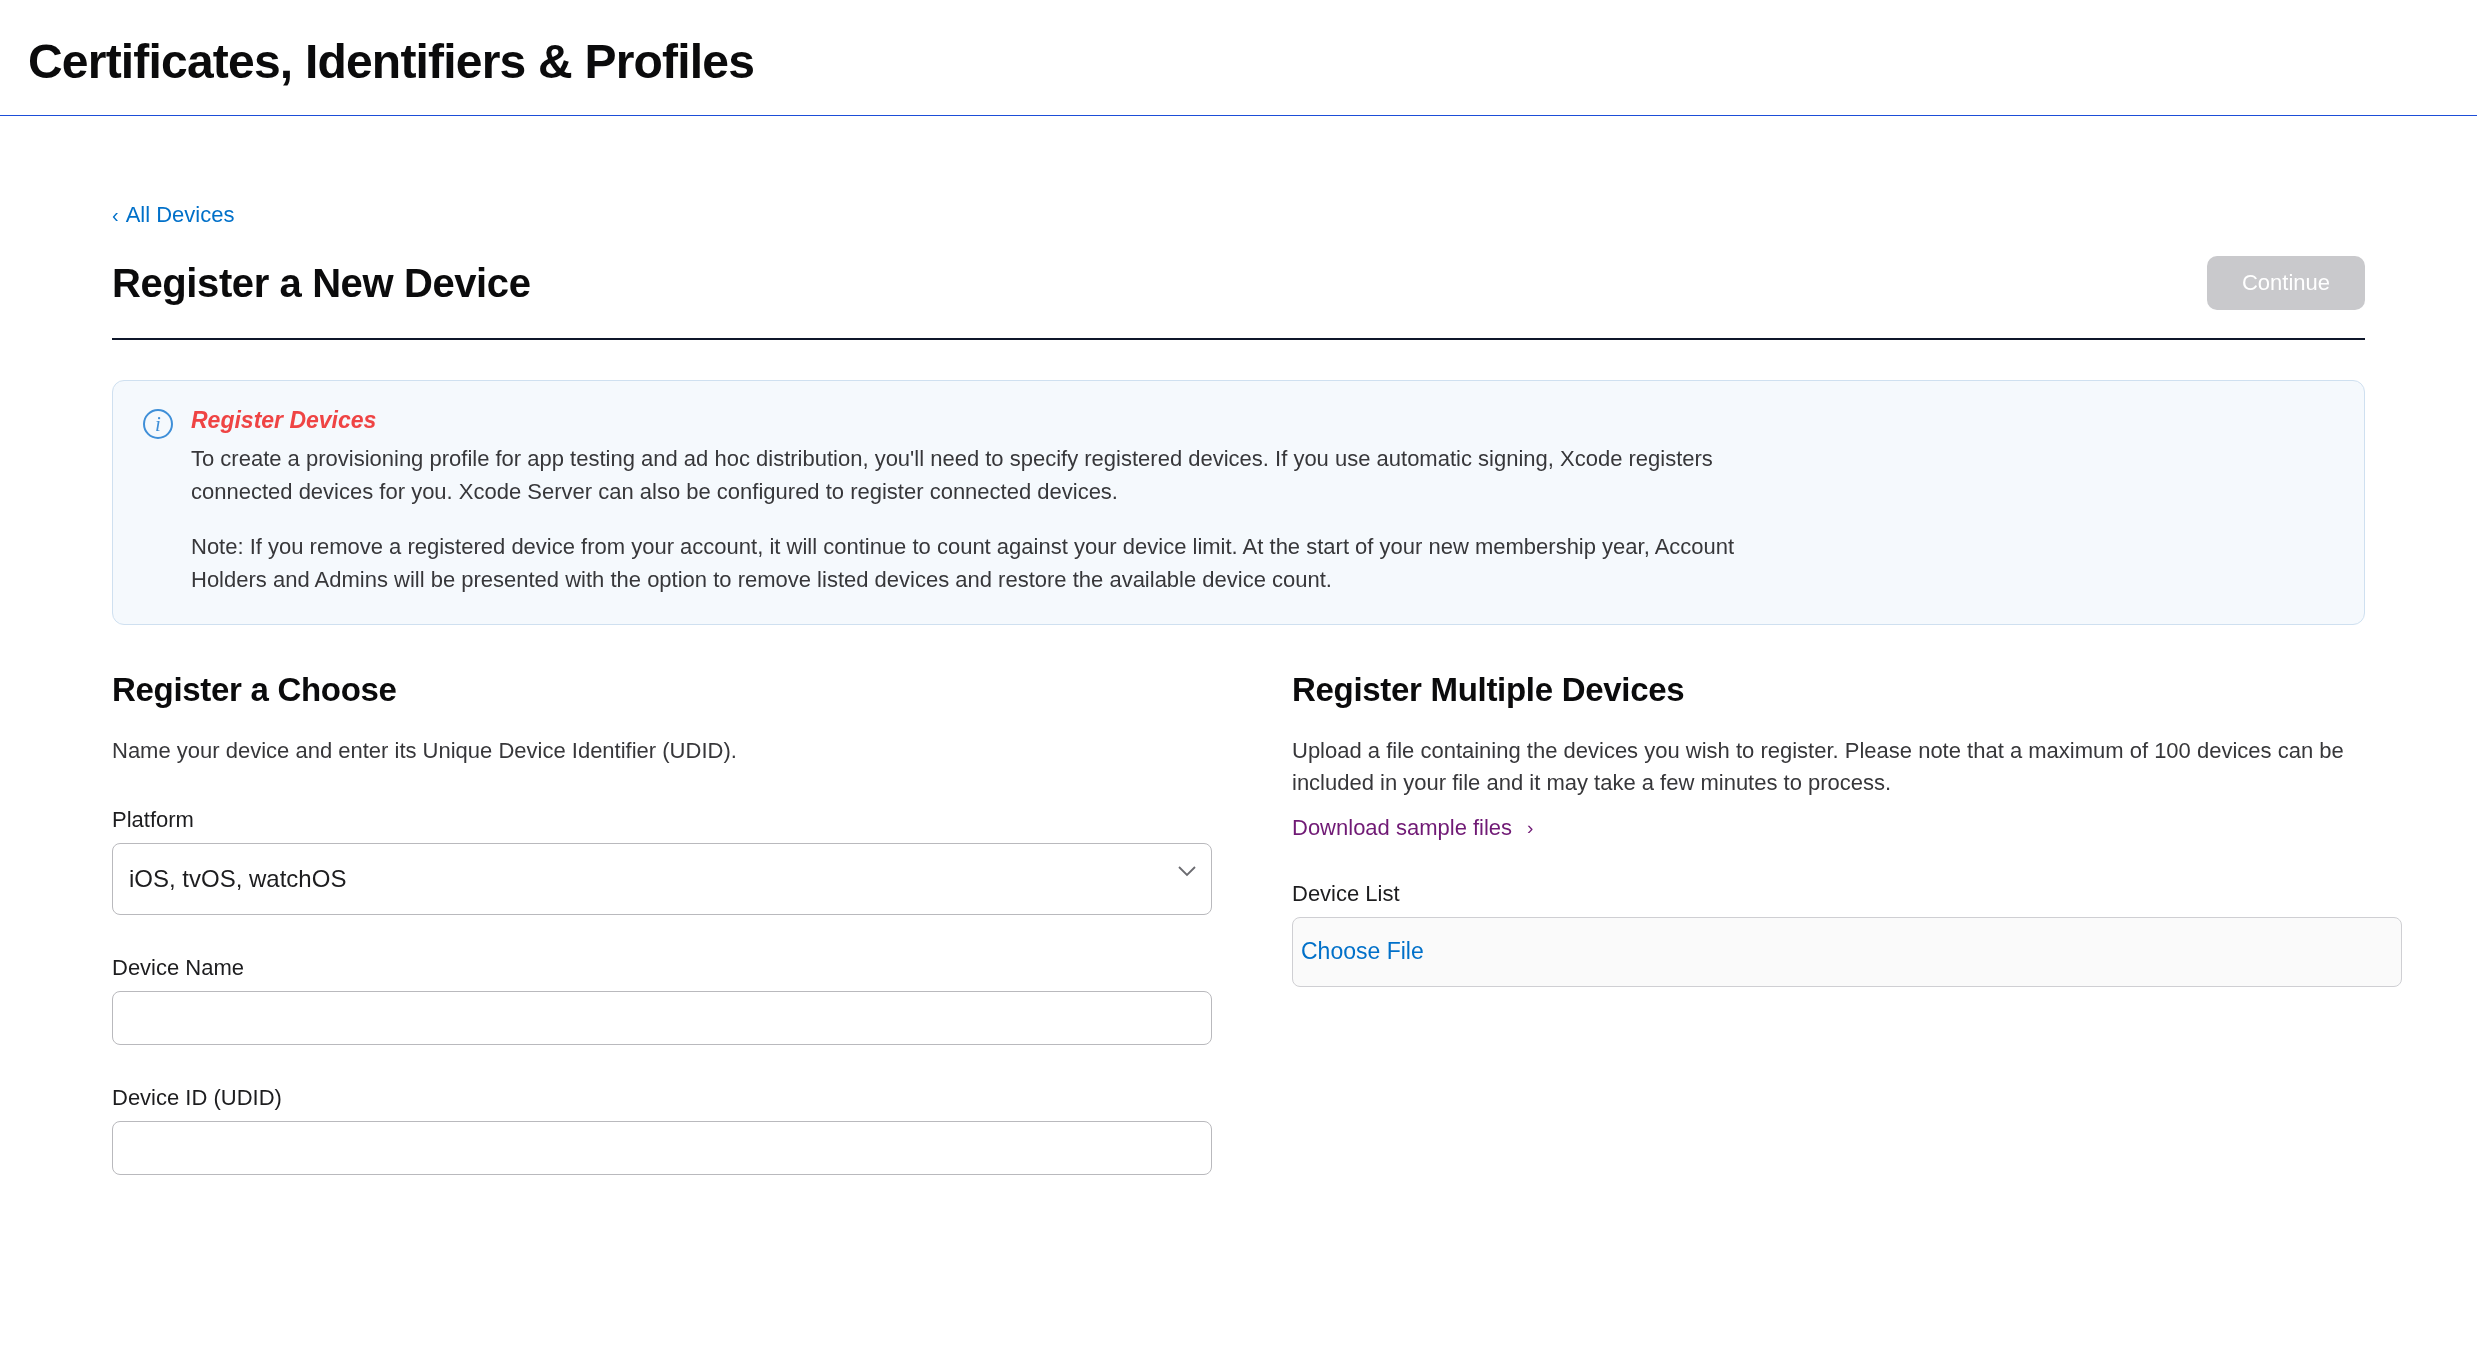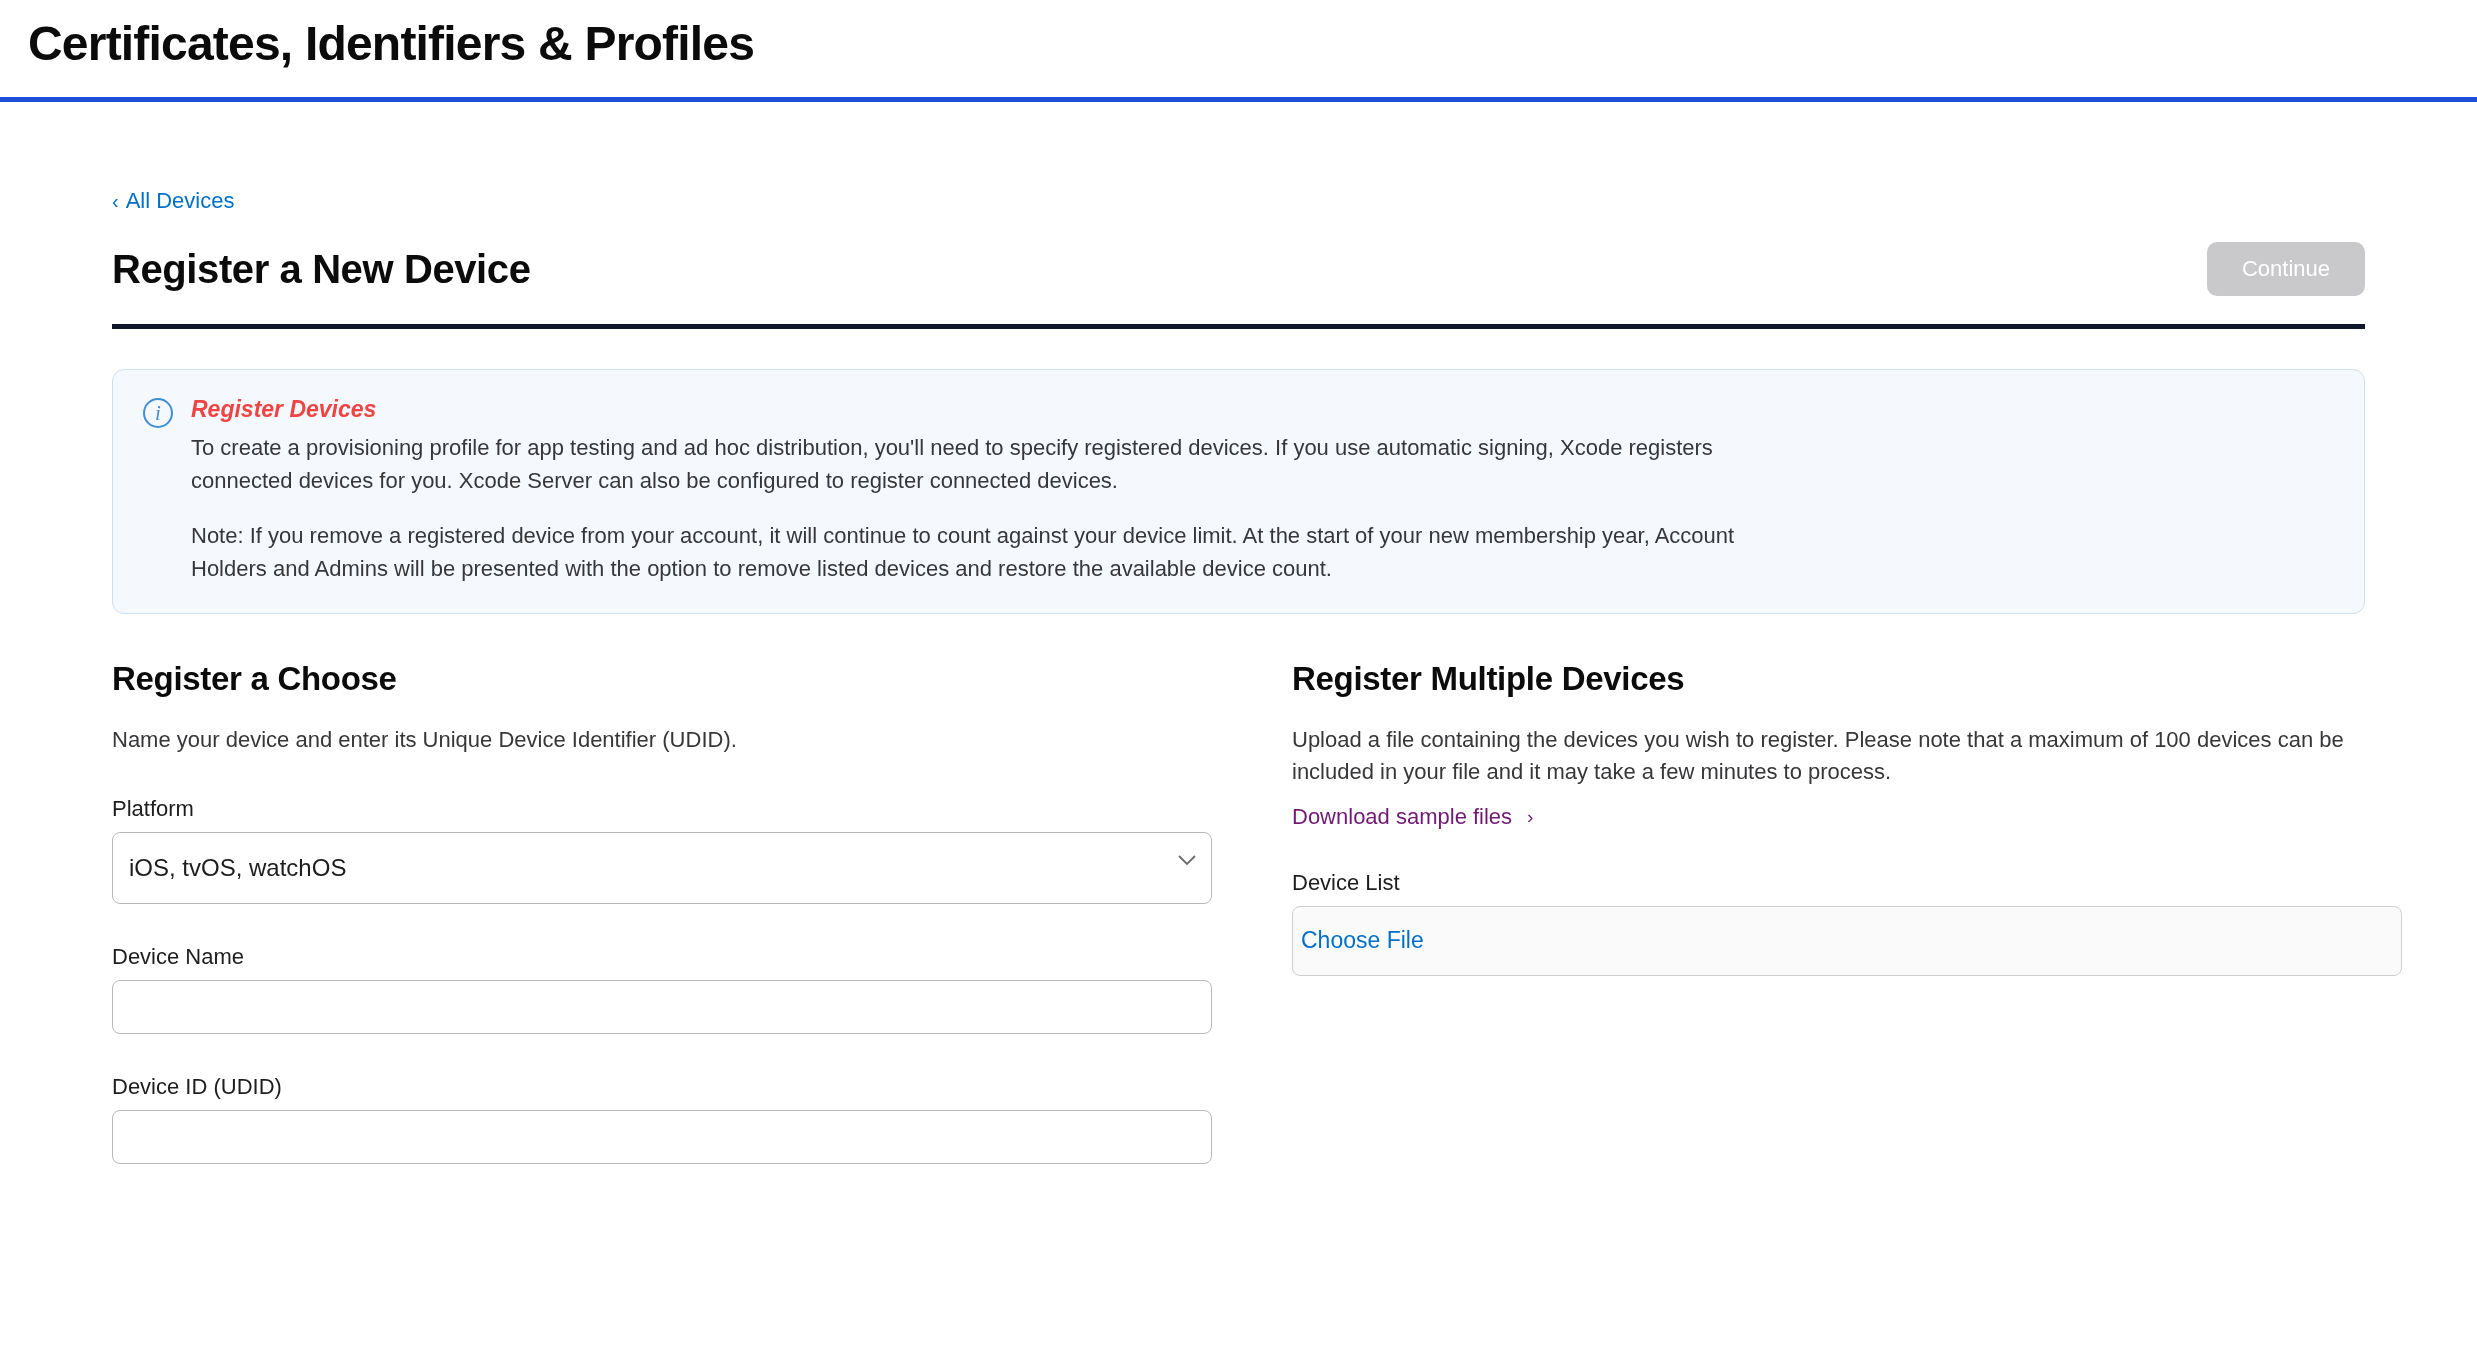--- a/index.html
+++ b/index.html
@@ -9,22 +9,22 @@
     background: #ffffff;
     font-family: "Liberation Sans", sans-serif;
     color: #1d1d1f;
   }
   body {
     width: 2477px;
     height: 1347px;
     overflow: hidden;
   }
   .page-header {
-    padding: 16px 0 26px 28px;
-    border-bottom: 5px solid #1d4ed8;
+    padding: 34px 0 26px 28px;
+    border-bottom: 1px solid #1d4ed8;
   }
   .page-header h1 {
     margin: 0;
     font-size: 48px;
     font-weight: bold;
     letter-spacing: -0.8px;
     color: #0b0b0c;
   }
   .content {
     padding: 0 112px 0 112px;
@@ -41,21 +41,21 @@
   .breadcrumb .chev {
     font-size: 20px;
     line-height: 1;
   }
   .title-row {
     display: flex;
     align-items: center;
     justify-content: space-between;
     margin-top: 28px;
     padding-bottom: 28px;
-    border-bottom: 5px solid #0f172a;
+    border-bottom: 2px solid #0f172a;
   }
   .title-row h2 {
     margin: 0;
     font-size: 40px;
     font-weight: bold;
     letter-spacing: -0.4px;
     color: #0b0b0c;
   }
   .continue-btn {
     background: #c9c9cc;

